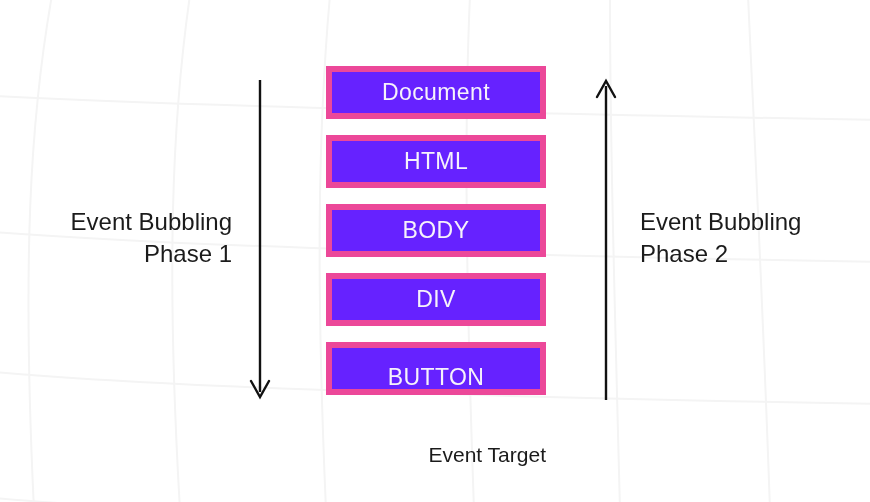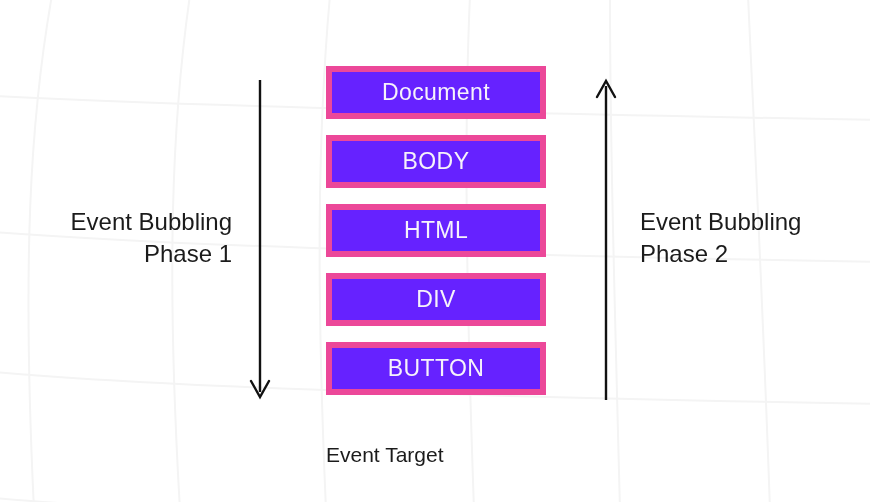--- a/index.html
+++ b/index.html
@@ -36,21 +36,21 @@
     width: 220px;
     height: 53px;
     background: #6622ff;
     border: 6px solid #ec4899;
     box-sizing: border-box;
     margin-bottom: 16px;
     display: flex;
     align-items: center;
     justify-content: center;
   }
-  .node-box:last-child { margin-bottom: 0; }
+  .node-box:last-child { margin-bottom: 0; align-items: flex-end; }
   .node-label {
     color: #f6f2fb;
     font-size: 23px;
     font-weight: 400;
     letter-spacing: 0.4px;
     line-height: 1;
     font-family: "Liberation Sans", sans-serif;
   }
   
   .arrow-svg {
@@ -79,21 +79,21 @@
     top: 206px;
     width: 225px;
     text-align: left;
   }
   
   #event-target-caption {
     position: absolute;
     left: 326px;
     top: 443px;
     width: 220px;
-    text-align: left;
+    text-align: right;
     font-size: 21px;
     color: #1b1b1b;
     font-family: "Liberation Sans", sans-serif;
   }
 </style>
 </head>
 <body>
 
 <div id="canvas">
 
@@ -113,24 +113,24 @@
       <path d="M -5 372 C 150 386, 420 396, 880 404"></path>
       <path d="M -5 498 C 150 512, 420 522, 880 530"></path>
     </g>
   </svg>
 
   <div id="node-stack">
     <div class="node-box">
       <span class="node-label">Document</span>
     </div>
     <div class="node-box">
-      <span class="node-label">BODY</span>
+      <span class="node-label">HTML</span>
     </div>
     <div class="node-box">
-      <span class="node-label">HTML</span>
+      <span class="node-label">BODY</span>
     </div>
     <div class="node-box">
       <span class="node-label">DIV</span>
     </div>
     <div class="node-box">
       <span class="node-label">BUTTON</span>
     </div>
   </div>
 
   <svg id="arrow-down-left" class="arrow-svg" width="44" height="345" viewBox="0 0 44 345" xmlns="http://www.w3.org/2000/svg">

